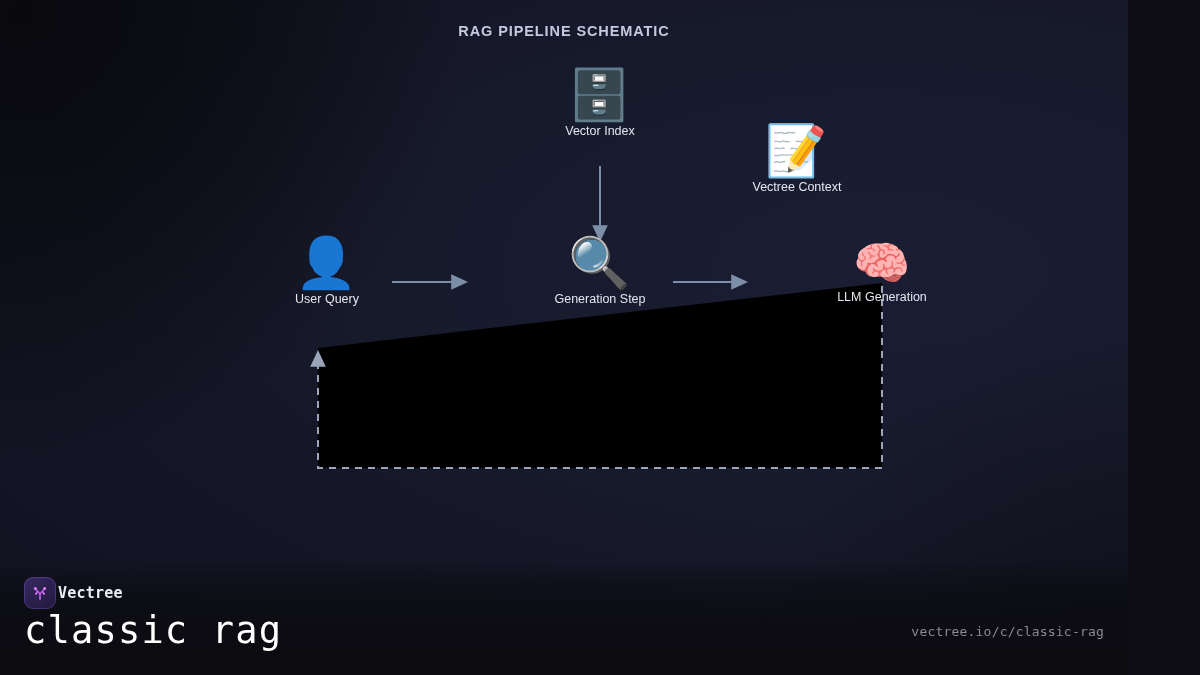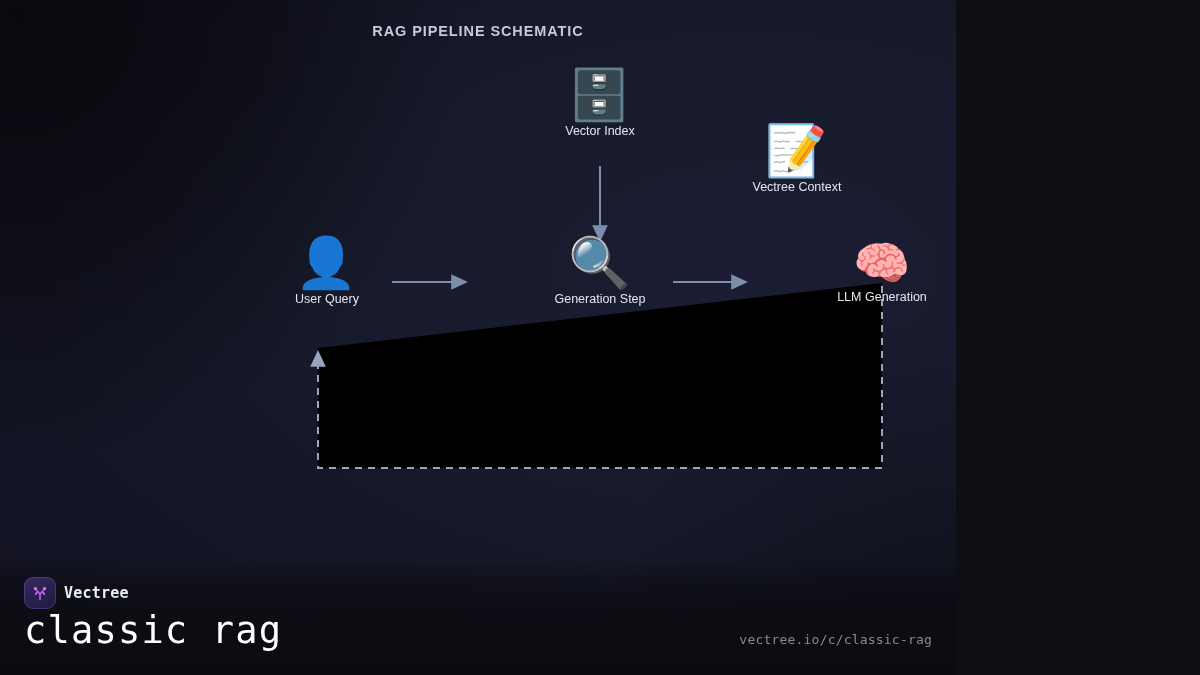--- a/index.html
+++ b/index.html
@@ -3,21 +3,21 @@
 <meta charset="utf-8">
 <title>RAG Pipeline Schematic</title>
 <style>
   html, body {
     margin: 0;
     padding: 0;
     background: #0e0e14;
   }
   #stage {
     position: relative;
-    width: 956px;
+    width: 1128px;
     height: 675px;
     overflow: hidden;
     background:
       radial-gradient(ellipse 120% 95% at 78% 40%, #1b1e33 0%, #171a2b 38%, #141525 62%, #121220 100%),
       #121220;
     font-family: "Liberation Sans", sans-serif;
     -webkit-font-smoothing: antialiased;
   }
   
   #vignette {
@@ -91,21 +91,21 @@
     bottom: 0;
     height: 115px;
     background: linear-gradient(180deg, rgba(10,10,16,0.0) 0%, rgba(10,10,15,0.55) 22%, #0c0c12 58%, #0b0b10 100%);
   }
   #brand-row {
     position: absolute;
     left: 24px;
     top: 577px;
     display: flex;
     align-items: center;
-    gap: 8px;
+    gap: 2px;
   }
   #brand-logo {
     width: 32px;
     height: 32px;
     border-radius: 9px;
     background: linear-gradient(150deg, #3a2a63 0%, #2b2150 48%, #211a3f 100%);
     box-shadow: inset 0 0 0 1px rgba(150,110,220,0.30);
     display: flex;
     align-items: center;
     justify-content: center;
@@ -129,21 +129,20 @@
     line-height: 1;
   }
   #footer-url {
     position: absolute;
     right: 24px;
     top: 624px;
     font-family: "DejaVu Sans Mono", monospace;
     font-size: 13px;
     color: #878a96;
     letter-spacing: 0.2px;
-    margin-top: 8px;
   }
 </style>
 </head>
 <body>
 
 <div id="stage">
 
   <div id="vignette"></div>
 
   <div id="title">RAG PIPELINE SCHEMATIC</div>

